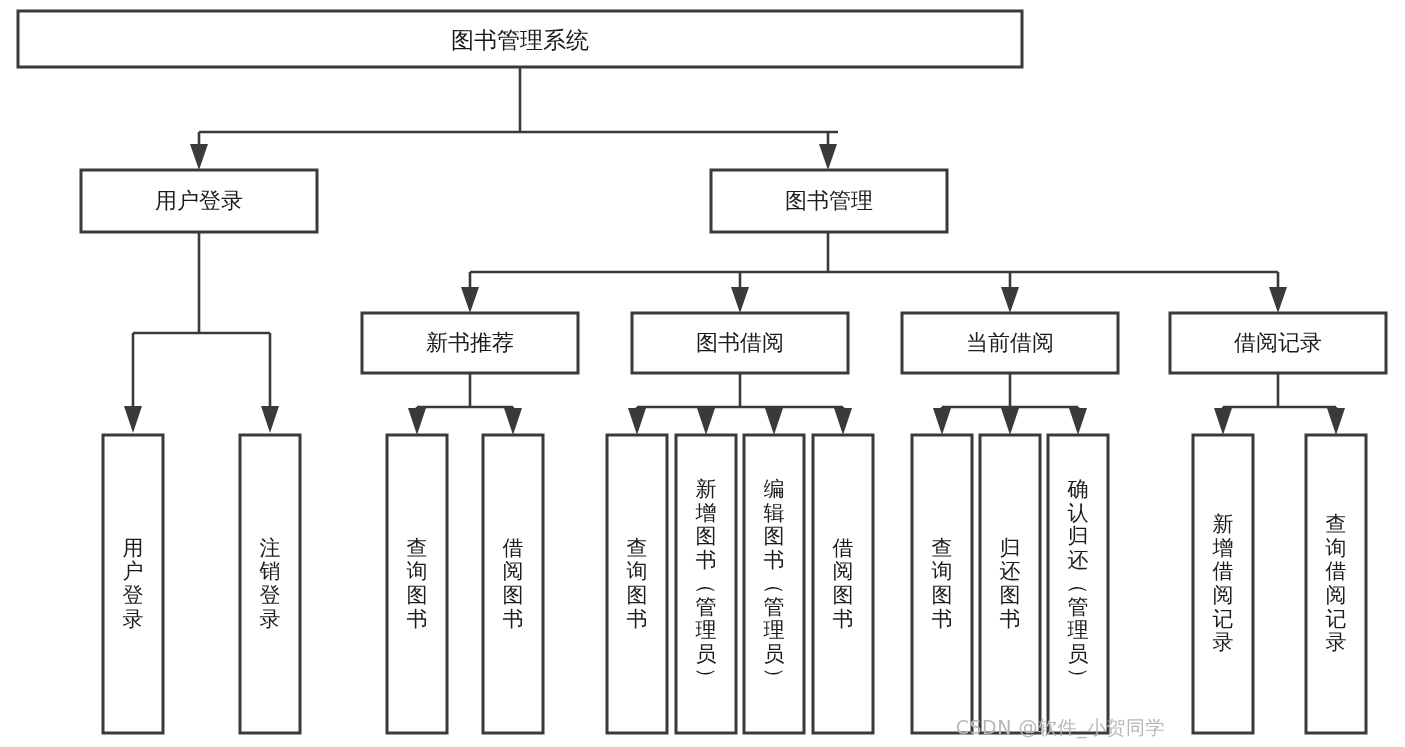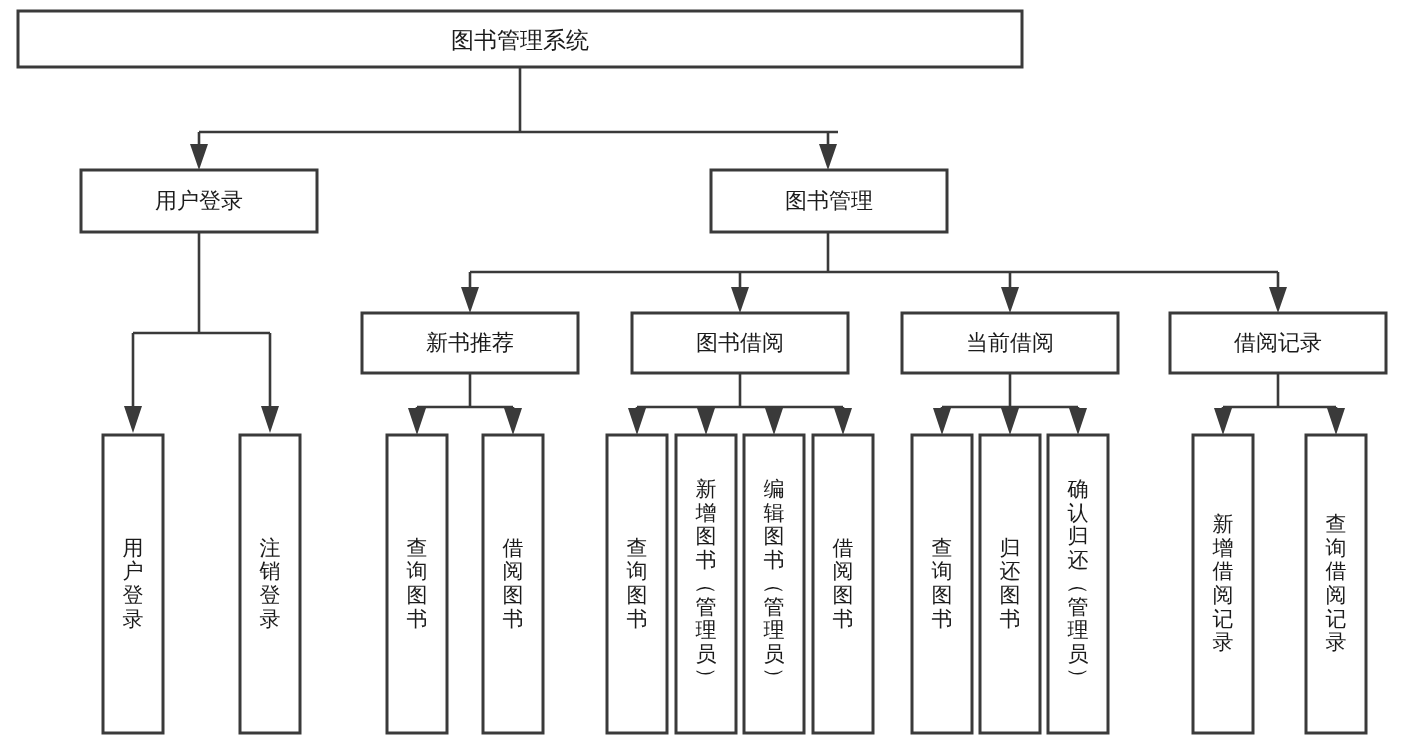--- a/index.html
+++ b/index.html
@@ -210,13 +210,14 @@
   <div class="vlabel" style="left:744px; top:435px; width:60px; height:298px;"><span>编</span><span>辑</span><span>图</span><span>书</span><span style="display: inline-block; transform: rotate(90deg);">（</span><span>管</span><span>理</span><span>员</span><span style="display: inline-block; transform: rotate(90deg);">）</span></div>
   <div class="vlabel" style="left:813px; top:435px; width:60px; height:298px;"><span>借</span><span>阅</span><span>图</span><span>书</span></div>
 
   <div class="vlabel" style="left:912px; top:435px; width:60px; height:298px;"><span>查</span><span>询</span><span>图</span><span>书</span></div>
   <div class="vlabel" style="left:980px; top:435px; width:60px; height:298px;"><span>归</span><span>还</span><span>图</span><span>书</span></div>
   <div class="vlabel" style="left:1048px; top:435px; width:60px; height:298px;"><span>确</span><span>认</span><span>归</span><span>还</span><span style="display: inline-block; transform: rotate(90deg);">（</span><span>管</span><span>理</span><span>员</span><span style="display: inline-block; transform: rotate(90deg);">）</span></div>
 
   <div class="vlabel" style="left:1193px; top:435px; width:60px; height:298px;"><span>新</span><span>增</span><span>借</span><span>阅</span><span>记</span><span>录</span></div>
   <div class="vlabel" style="left:1306px; top:435px; width:60px; height:298px;"><span>查</span><span>询</span><span>借</span><span>阅</span><span>记</span><span>录</span></div>
 
+  <div class="watermark">CSDN @软件_小贺同学</div>
 </div>
 
 </body></html>

